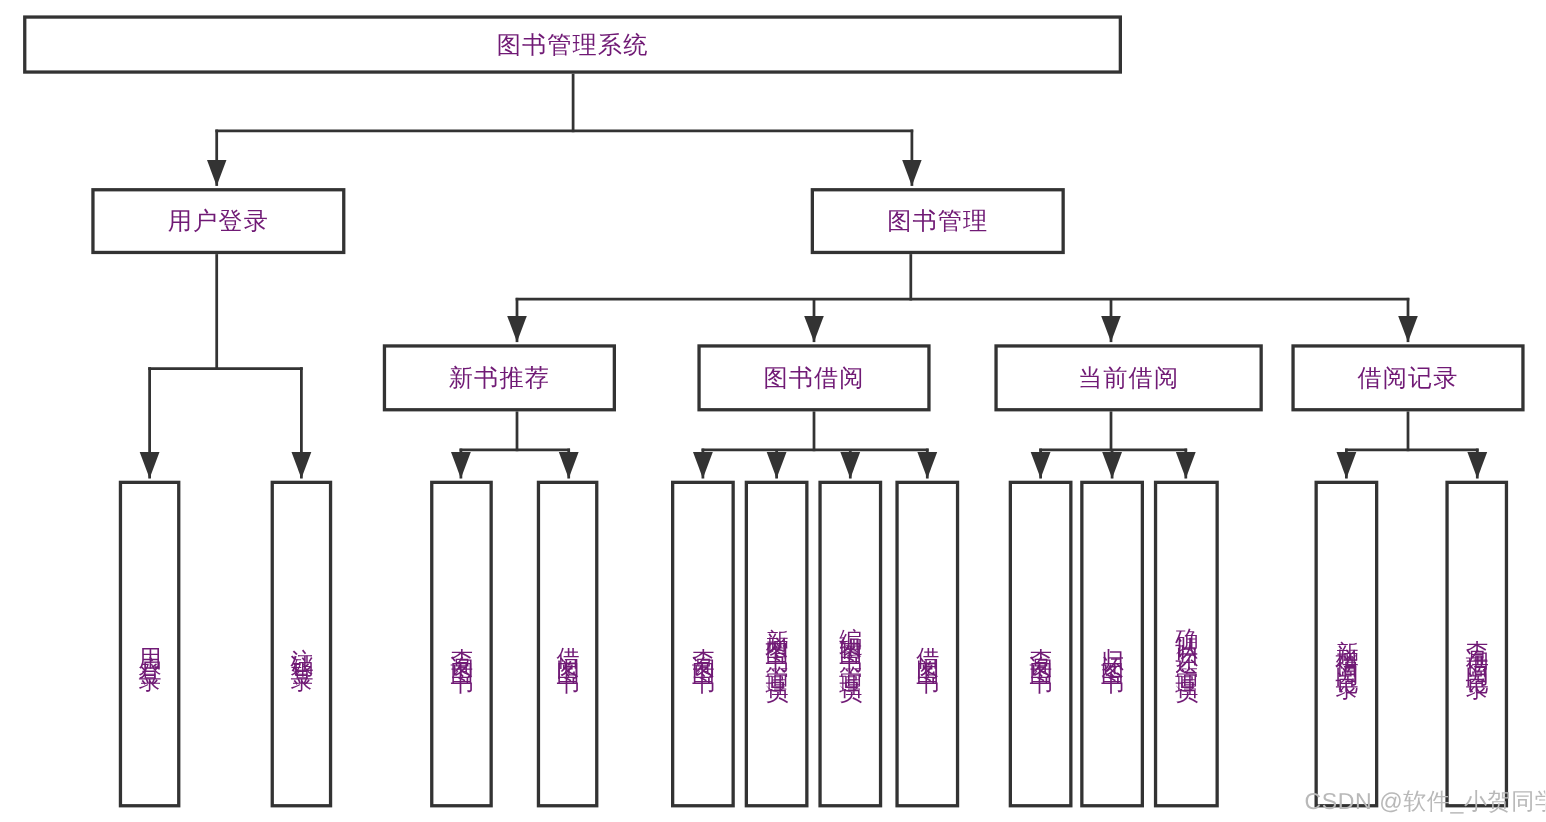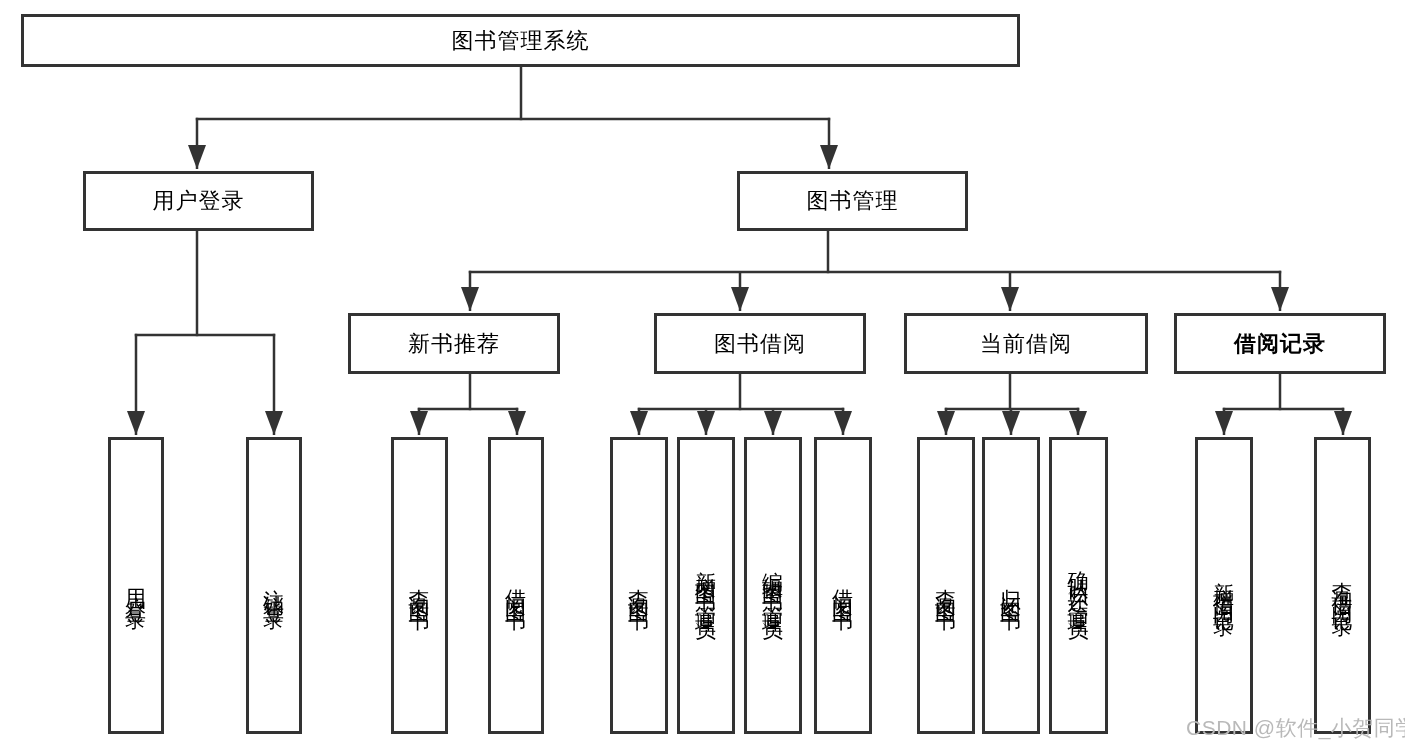--- a/index.html
+++ b/index.html
@@ -18,21 +18,21 @@
     z-index: 0;
   }
   .box {
     position: absolute;
     box-sizing: border-box;
     border: 3px solid #333333;
     background: #ffffff;
     display: flex;
     align-items: center;
     justify-content: center;
-    color: #000000;
+    color: #701a75;
     z-index: 1;
     text-align: center;
   }
   .hbox {
     font-size: 22px;
     letter-spacing: 1px;
     white-space: nowrap;
   }
   .vbox {
     writing-mode: vertical-rl;
@@ -121,23 +121,23 @@
       </g>
     </g>
   </svg>
 
   <div class="box hbox" style="left:21px; top:14px; width:999px; height:53px;">图书管理系统</div>
 
   <div class="box hbox" style="left:83px; top:171px; width:231px; height:60px;">用户登录</div>
   <div class="box hbox" style="left:713px; top:171px; width:231px; height:60px;margin-left:24px;">图书管理</div>
 
   <div class="box hbox" style="left:348px; top:313px; width:212px; height:61px;text-align:center;">新书推荐</div>
-  <div class="box hbox" style="left:634px; top:313px; width:212px; height:61px;margin-left:20px;">图书借阅</div>
+  <div class="box hbox" style="left:634px; top:313px; width:212px; height:61px;">图书借阅</div>
   <div class="box hbox" style="left:904px; top:313px; width:244px; height:61px;">当前借阅</div>
-  <div class="box hbox" style="left:1174px; top:313px; width:212px; height:61px;font-weight:bold;">借阅记录</div>
+  <div class="box hbox" style="left:1174px; top:313px; width:212px; height:61px;">借阅记录</div>
 
   <div class="box vbox" style="left:108px; top:437px; width:56px; height:297px;">用户登录</div>
   <div class="box vbox" style="left:246px; top:437px; width:56px; height:297px;">注销登录</div>
 
   <div class="box vbox" style="left:391px; top:437px; width:57px; height:297px;">查询图书</div>
   <div class="box vbox" style="left:488px; top:437px; width:56px; height:297px;">借阅图书</div>
 
   <div class="box vbox" style="left:610px; top:437px; width:58px; height:297px;">查询图书</div>
   <div class="box vbox" style="left:677px; top:437px; width:58px; height:297px;">新增图书（管理员）</div>
   <div class="box vbox" style="left:744px; top:437px; width:58px; height:297px;">编辑图书（管理员）</div>

